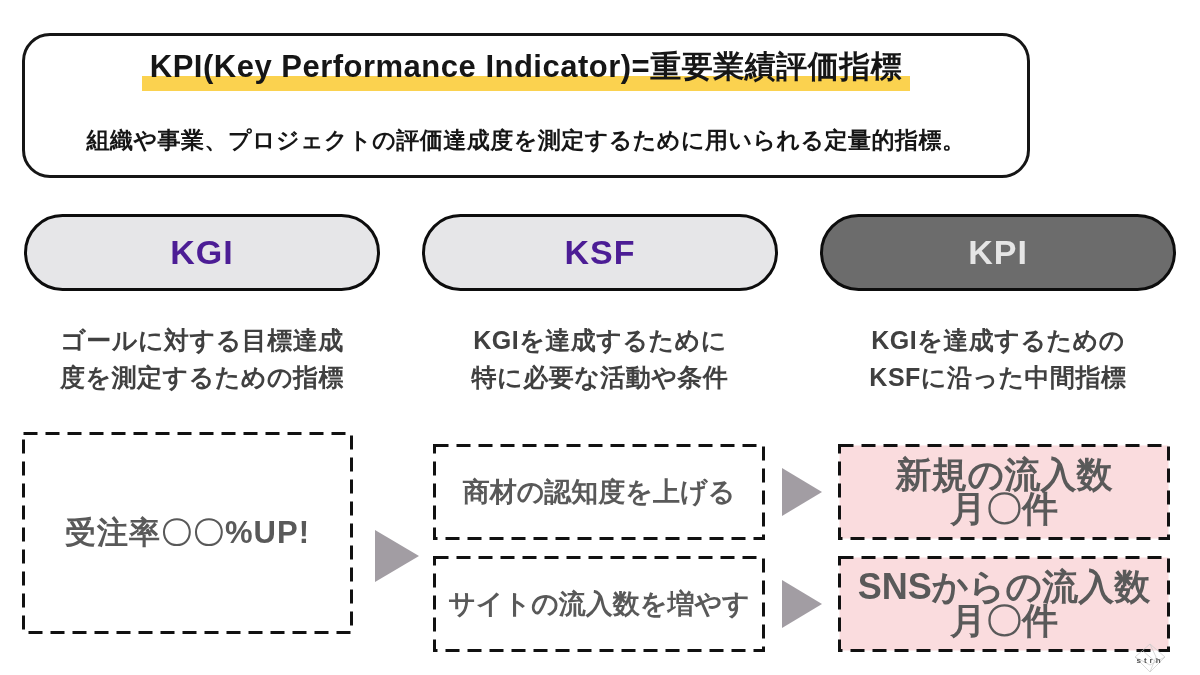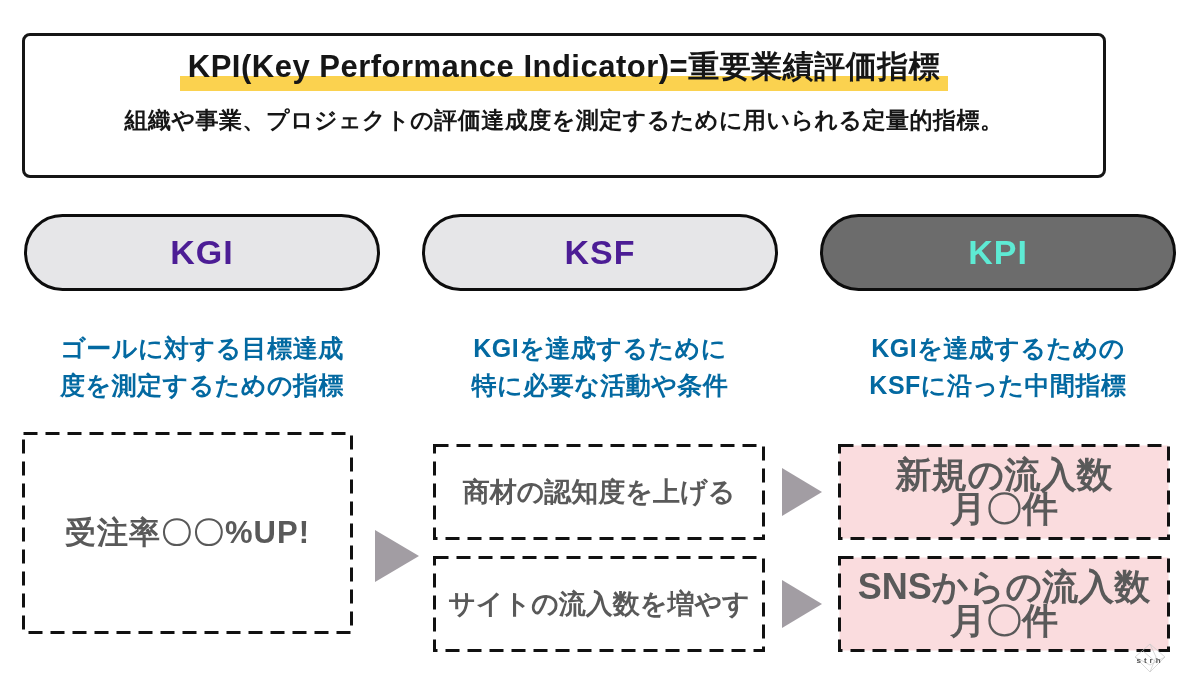--- a/index.html
+++ b/index.html
@@ -16,50 +16,50 @@
   body{
     width:1200px;height:675px;
     font-family:"Liberation Sans","DejaVu Sans",sans-serif;
     color:var(--ink);
     position:relative;overflow:hidden;
   }
   .canvas{position:absolute;inset:0;width:1200px;height:675px;background:#fff;}
 
   
   .header-box{
-    position:absolute;left:22px;top:33px;width:1084px;height:145px;
-    border:3px solid var(--ink);border-radius:8px;background:#fff;
+    position:absolute;left:22px;top:33px;width:1008px;height:145px;
+    border:3px solid var(--ink);border-radius:28px;background:#fff;
     text-align:center;
   }
   .title{
     display:inline-block;margin-top:11px;
     font-size:31px;font-weight:700;line-height:40px;letter-spacing:.5px;
     background:linear-gradient(var(--highlight-yellow),var(--highlight-yellow)) 0 100%/100% 15px no-repeat;
     padding:0 8px 4px 8px;
     white-space:nowrap;
   }
   .subtitle{
-    margin-top:12px;
+    margin-top:32px;
     font-size:23px;font-weight:700;letter-spacing:.5px;line-height:34px;
     white-space:nowrap;
   }
 
   
   .col{position:absolute;top:214px;width:356px;text-align:center;}
   .col.c1{left:24px;} .col.c2{left:422px;} .col.c3{left:820px;}
   .pill{
     height:77px;border:3.5px solid #0d0d0d;border-radius:40px;
     display:flex;align-items:center;justify-content:center;
     font-size:34px;font-weight:700;letter-spacing:1px;
   }
   .pill.light{background:var(--pill-light);color:#4c1d95;}
-  .pill.dark{background:var(--pill-dark);color:#5eead4;}
+  .pill.dark{background:var(--pill-dark);color:#e5e5e5;}
   .pill-desc{
-    margin-top:39px;font-size:25px;font-weight:700;line-height:37px;
-    color:#0369a1;letter-spacing:.5px;white-space:nowrap;
+    margin-top:31px;font-size:25px;font-weight:700;line-height:37px;
+    color:#404040;letter-spacing:.5px;white-space:nowrap;
   }
 
   
   .dash-box{position:absolute;display:flex;align-items:center;justify-content:center;background:#fff;}
   .dash-box svg.frame{position:absolute;inset:0;}
   .dash-box .bx-label{position:relative;font-weight:700;color:var(--muted);text-align:center;white-space:nowrap;}
 
   .kgi-ex{left:22px;top:432px;width:331px;height:202px;}
   .kgi-ex .bx-label{font-size:31px;letter-spacing:1px;}
 

